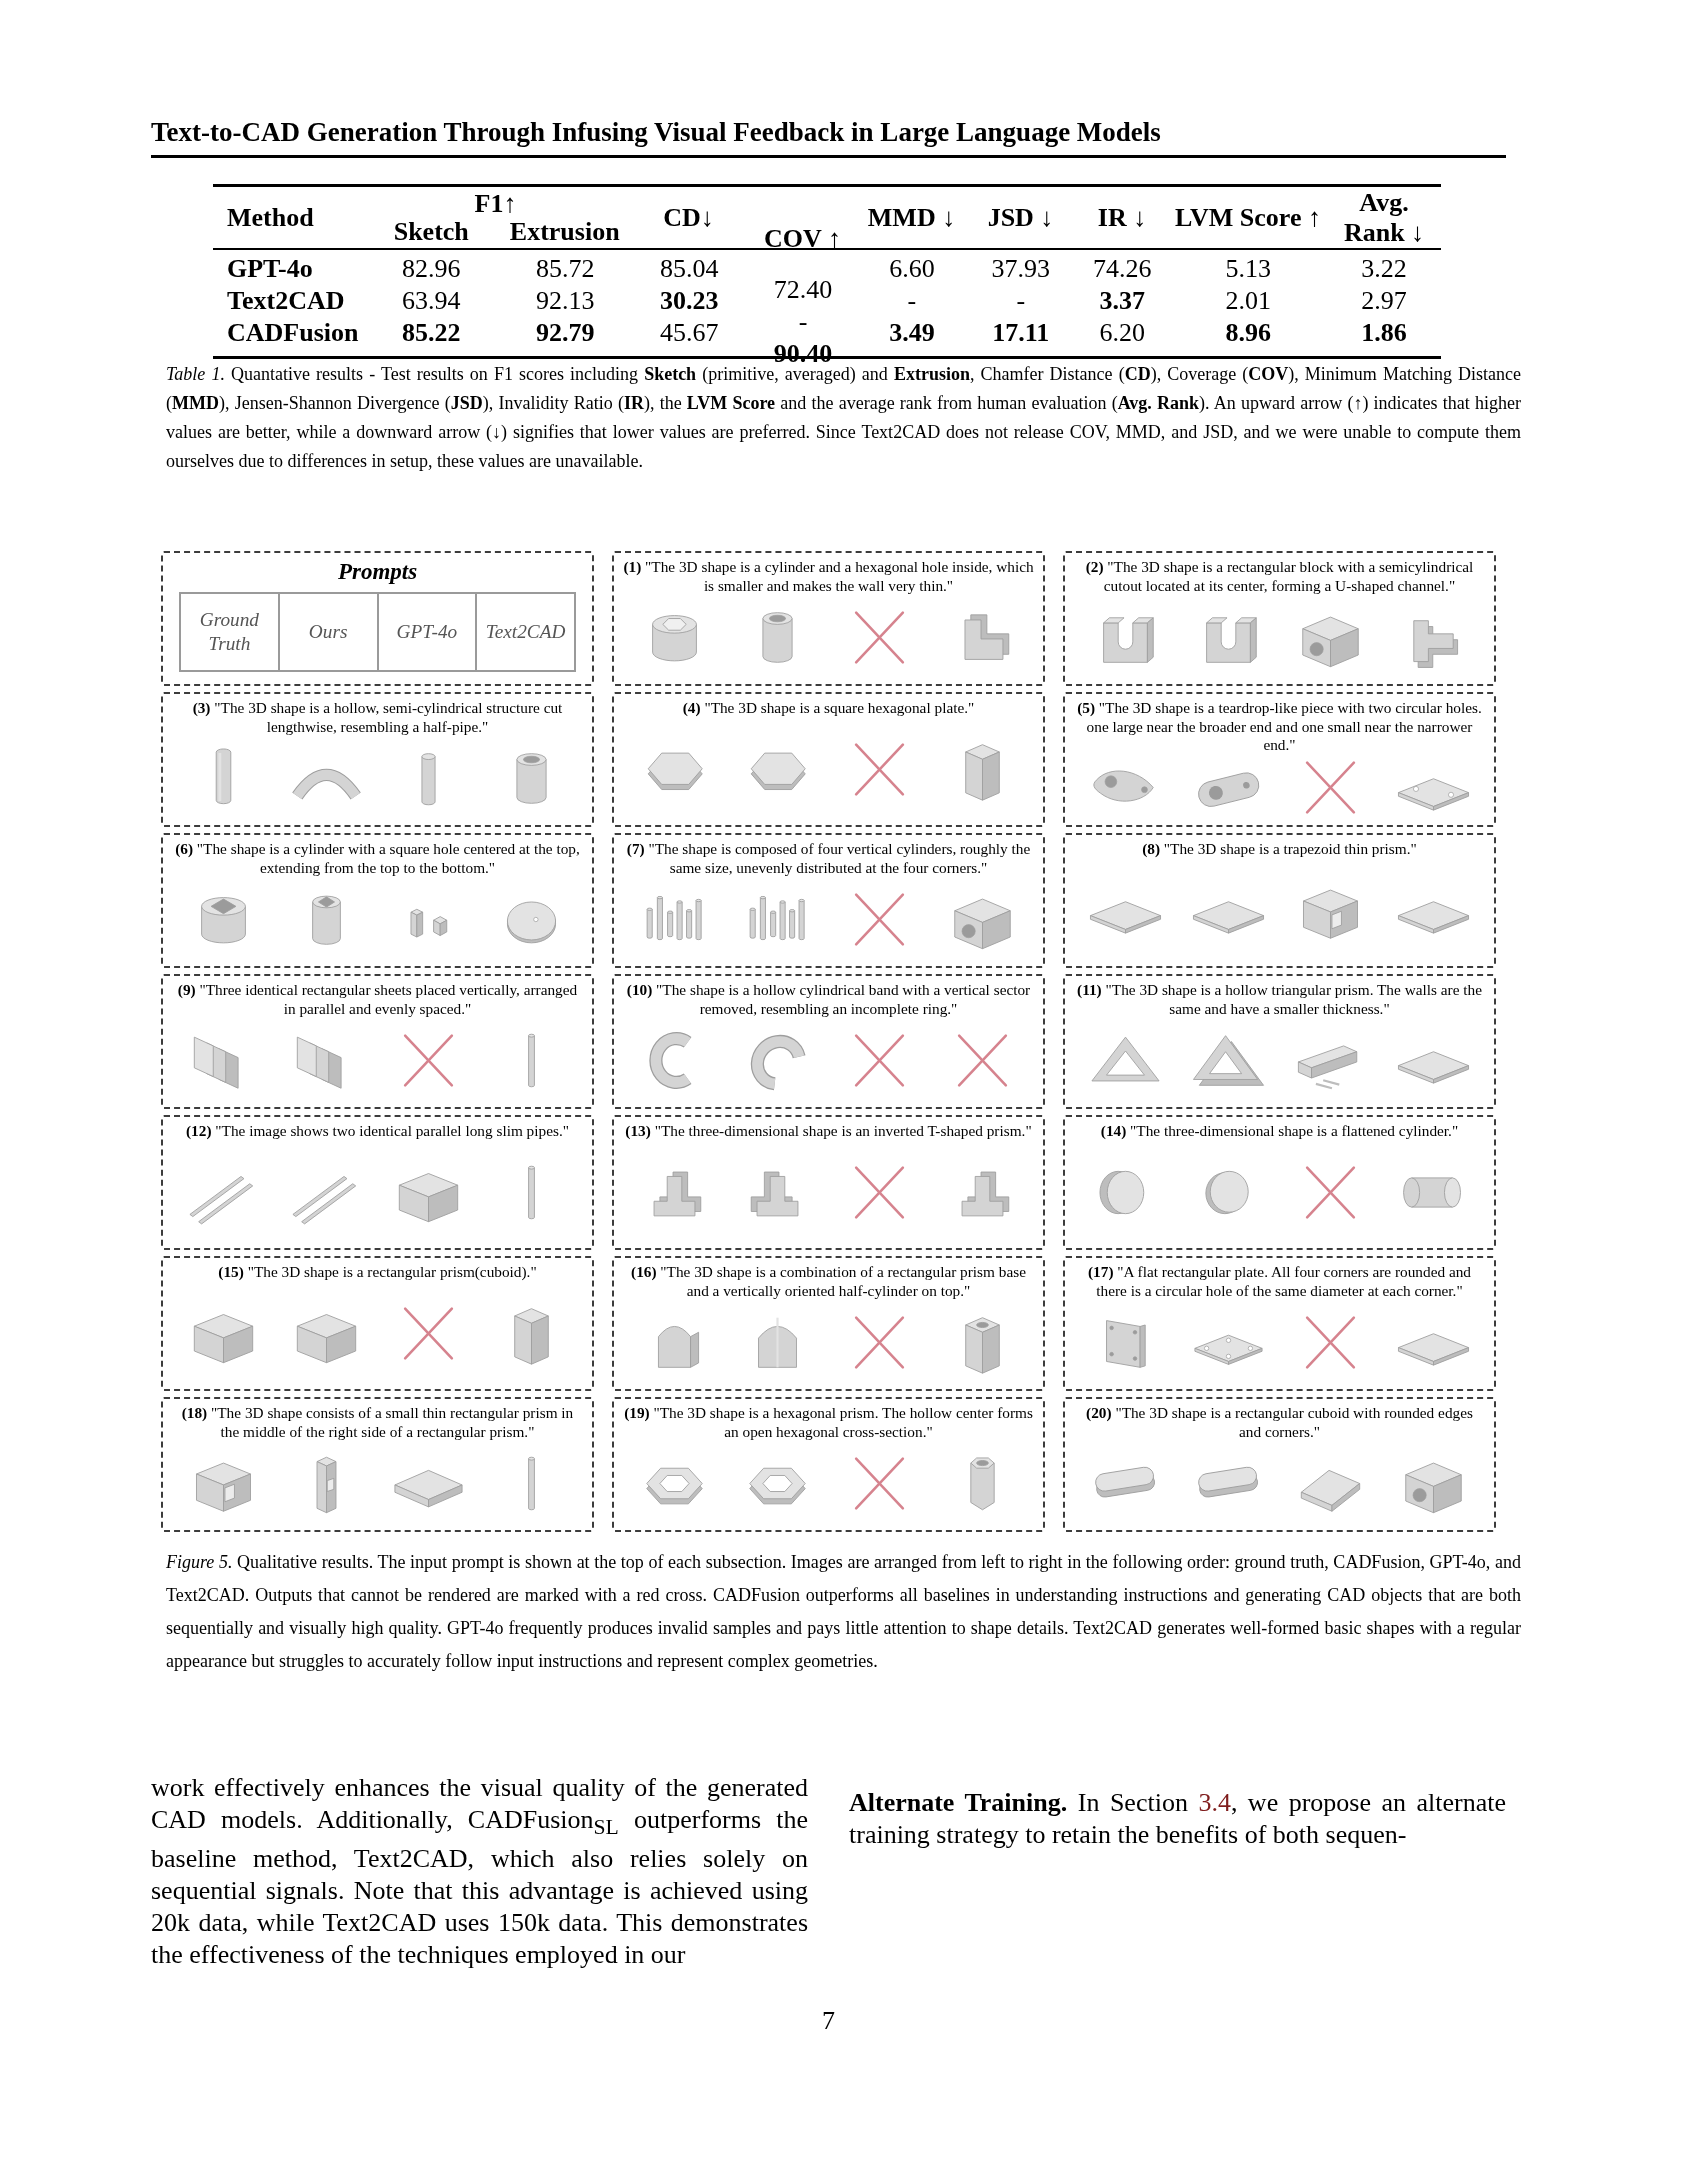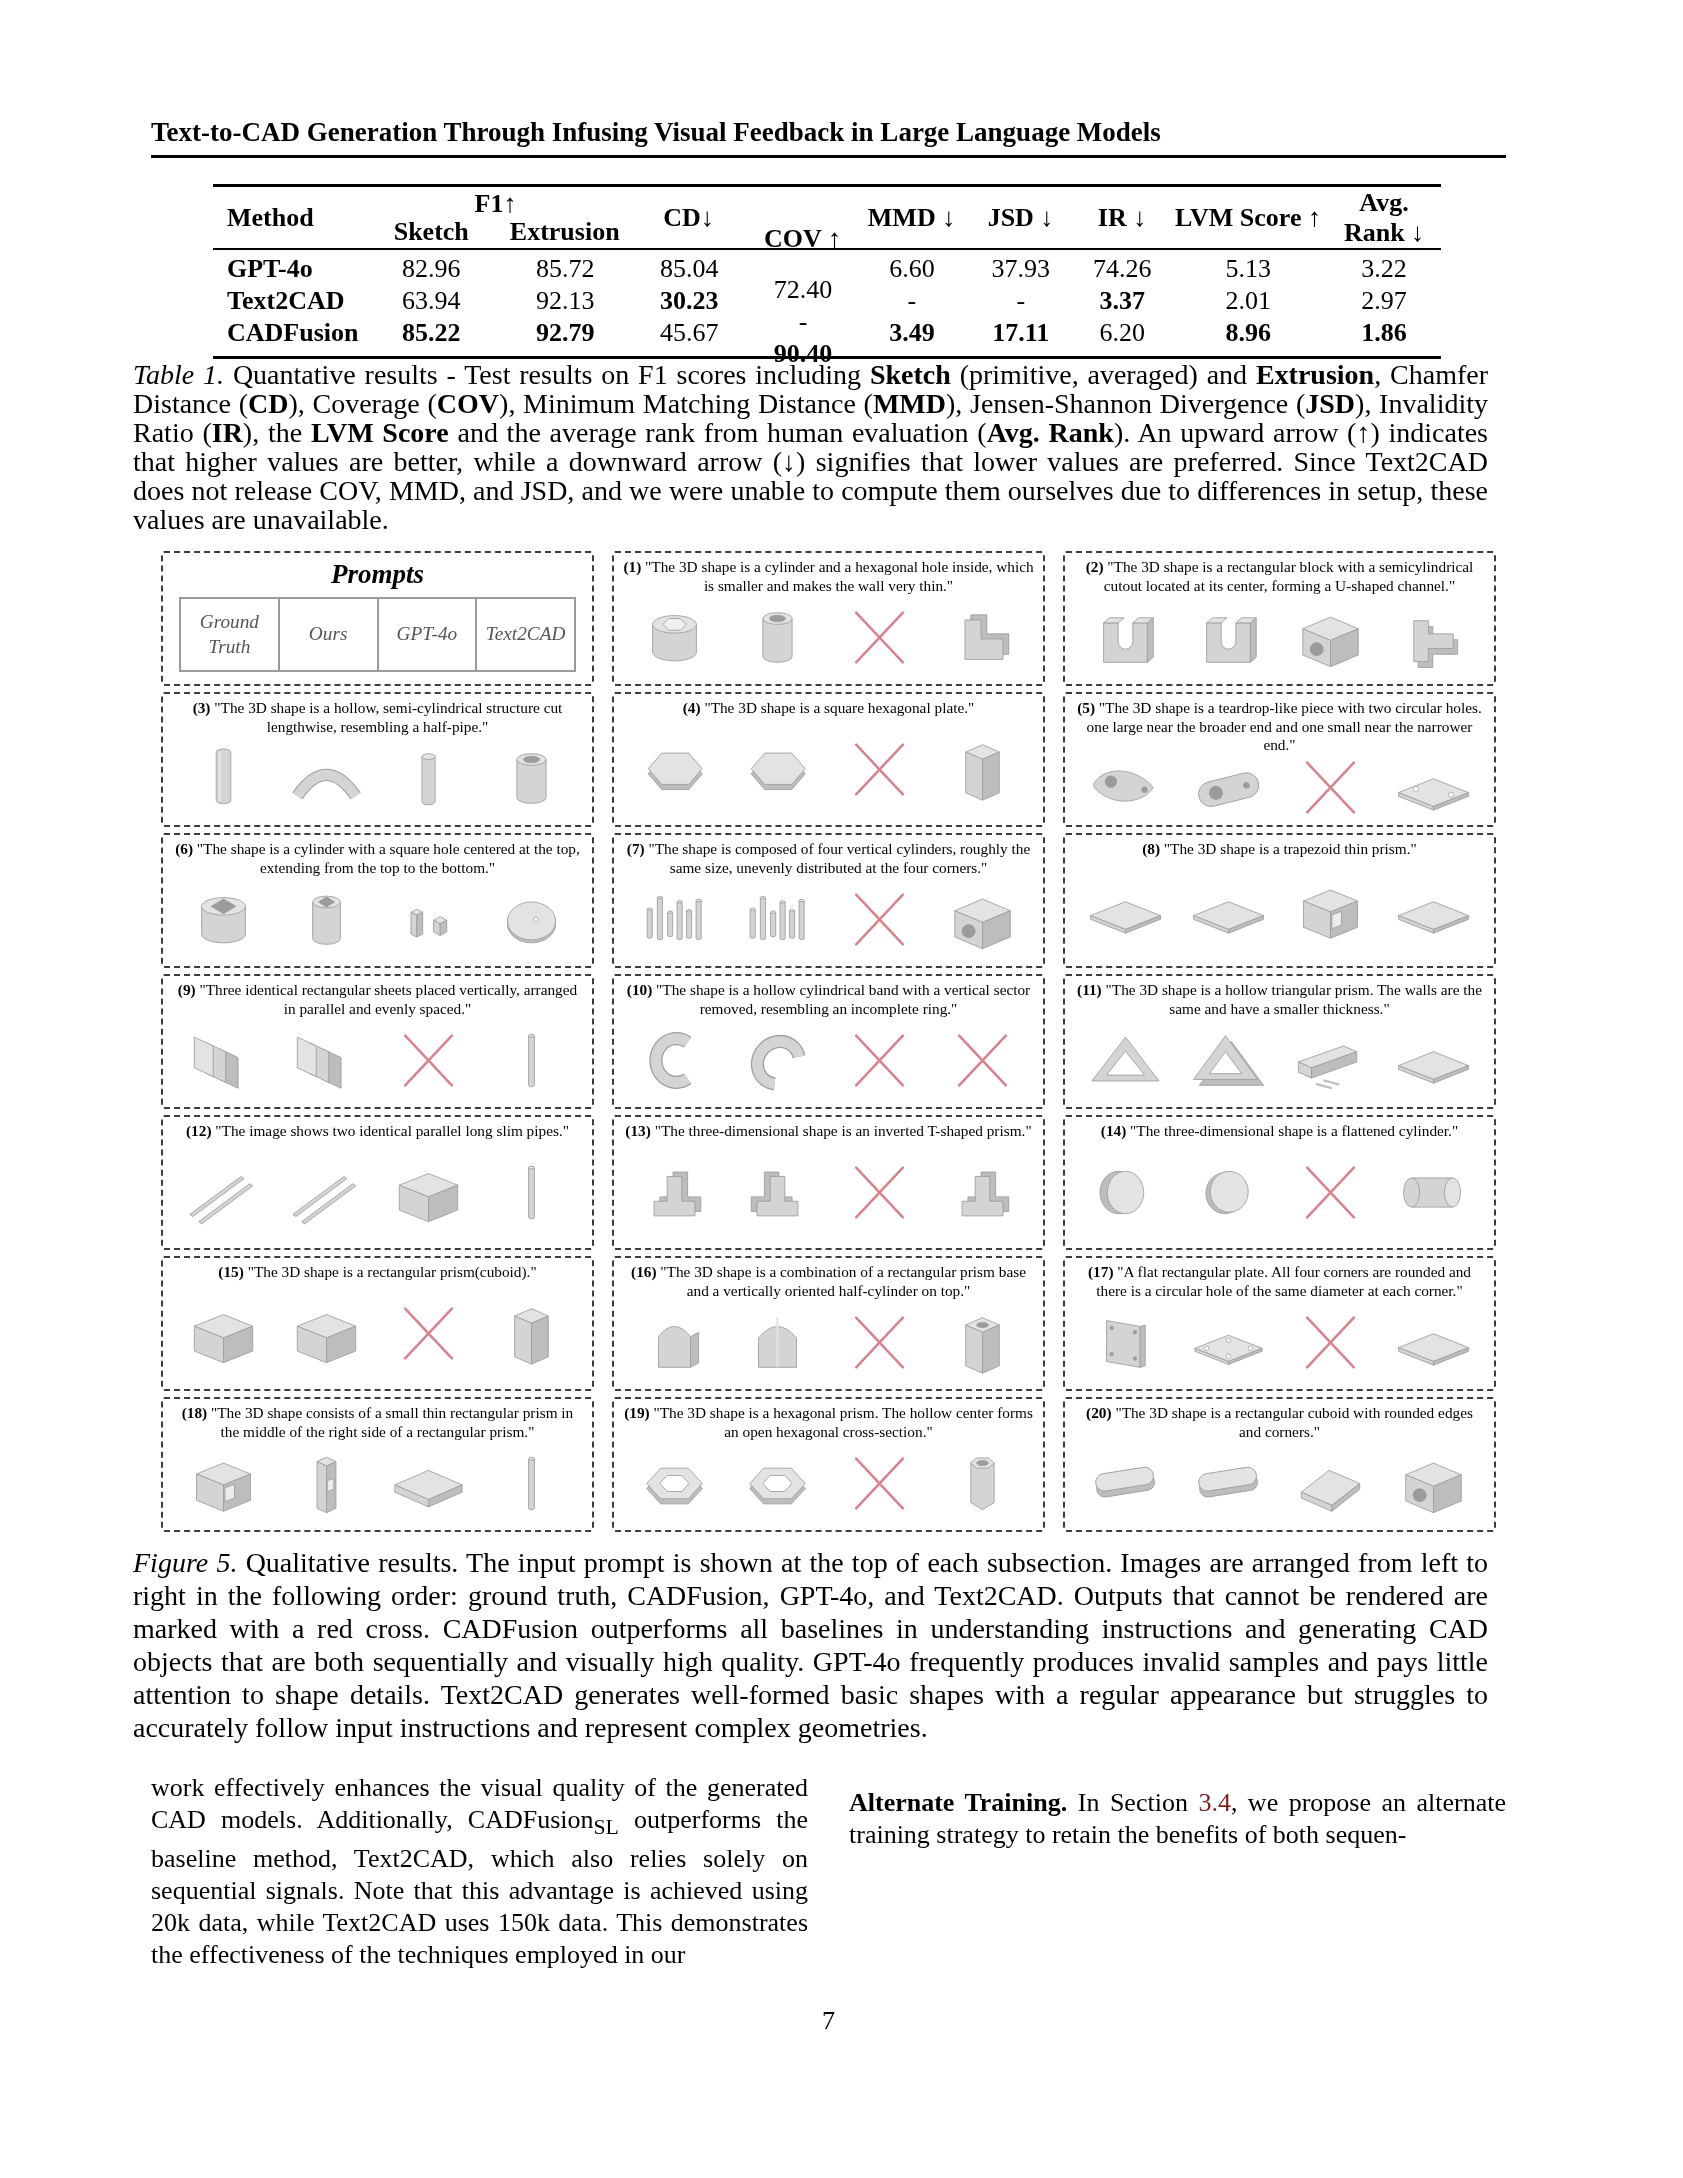--- a/index.html
+++ b/index.html
@@ -20,40 +20,40 @@
   .f1group{width:267px;display:flex;flex-direction:column;justify-content:center;}
   .f1label{text-align:center;font-weight:bold;line-height:1.05;}
   .f1subs{display:flex;}
   .f1subs .hcell{height:auto;line-height:1.05;}
   .tbody{padding:3px 0 7px 0;}
   .trow{display:flex;height:32px;align-items:center;}
   .tcell{text-align:center;}
   .tmethod{font-weight:bold;text-align:left;padding-left:14px;box-sizing:border-box;}
 
   
-  .caption{position:absolute;left:133px;width:1355px;font-size:28px;text-align:justify;}
+  .caption{position:absolute;left:166px;width:1355px;font-size:18px;text-align:justify;}
   .cap1{top:360px;line-height:29px;}
   .cap2{top:1546px;line-height:33px;}
   .bodycol{position:absolute;top:1772px;width:657px;font-size:26px;line-height:32px;text-align:justify;}
   .bleft{left:151px;}
   .bright{left:849px;}
   .bright .para2{margin-top:15px;}
   .pageno{position:absolute;top:2006px;left:151px;width:1355px;text-align:center;font-size:26px;}
 
   
   .figure-grid{position:absolute;top:551px;left:161px;width:1335px;display:grid;grid-template-columns:1fr 1fr 1fr;column-gap:18px;row-gap:6px;grid-auto-rows:135px;}
   .panel{border:2px dashed #3c3c3c;border-radius:3px;box-sizing:border-box;padding:5px 9px 4px 9px;display:flex;flex-direction:column;background:#fff;}
   .ptitle{font-size:15.3px;line-height:1.22;text-align:center;flex:0 0 auto;}
   .pnum{font-weight:bold;}
   .pshapes{flex:1 1 auto;display:flex;align-items:center;justify-content:space-around;min-height:0;}
   .shape{display:flex;align-items:center;justify-content:center;}
   .shape svg{display:block;}
   
   .legend{padding:6px 10px 10px 10px;}
-  .legend-title{text-align:center;font-style:italic;font-weight:bold;font-size:27px;flex:0 0 auto;}
+  .legend-title{text-align:center;font-style:italic;font-weight:bold;font-size:23px;flex:0 0 auto;}
   .legend-box{flex:1 1 auto;margin:7px 6px 2px 6px;border:2px solid #9a9a9a;display:flex;align-items:stretch;}
   .legend-cell{flex:1;display:flex;align-items:center;justify-content:center;text-align:center;font-style:italic;color:#555;font-size:19.3px;line-height:1.25;border-right:2px solid #9a9a9a;padding:2px 4px;}
   .legend-cell:last-child{border-right:none;}
 </style>
 </head>
 <body>
 
 <div class="page">
 
   <div class="paper-title">Text-to-CAD Generation Through Infusing Visual Feedback in Large Language Models</div>

